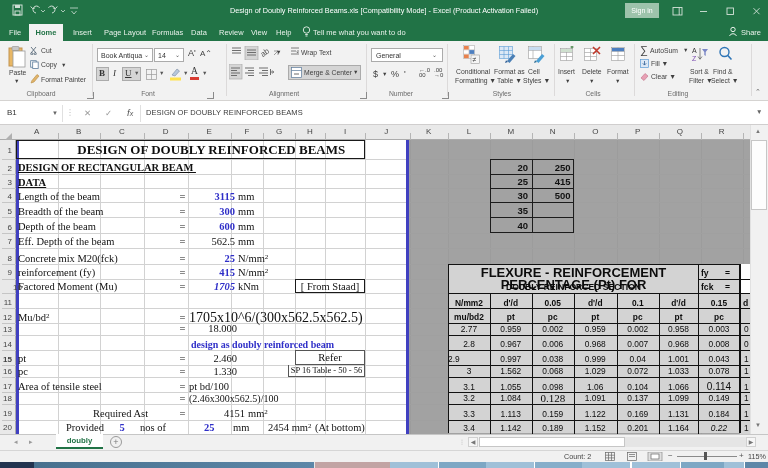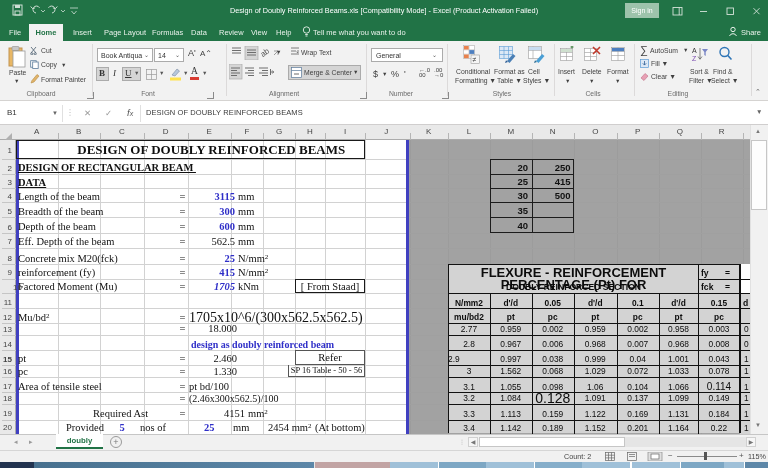--- a/index.html
+++ b/index.html
@@ -560,41 +560,41 @@
     <div class="abs" style="left:448px;top:240.5px;width:42px;height:12px;line-height:12px;text-align:center;font-size:8.4px;color:#0c0c0c;">3.1</div>
     <div class="abs" style="left:490px;top:240.5px;width:41.5px;height:12px;line-height:12px;text-align:center;font-size:8.4px;color:#0c0c0c;">1.055</div>
     <div class="abs" style="left:531.5px;top:240.5px;width:42.5px;height:12px;line-height:12px;text-align:center;font-size:8.4px;color:#0c0c0c;">0.098</div>
     <div class="abs" style="left:574px;top:240.5px;width:42.5px;height:12px;line-height:12px;text-align:center;font-size:8.4px;color:#0c0c0c;">1.06</div>
     <div class="abs" style="left:616.5px;top:240.5px;width:42.5px;height:12px;line-height:12px;text-align:center;font-size:8.4px;color:#0c0c0c;">0.104</div>
     <div class="abs" style="left:659px;top:240.5px;width:39px;height:12px;line-height:12px;text-align:center;font-size:8.4px;color:#0c0c0c;">1.066</div>
     <div class="abs" style="left:698px;top:240.5px;width:42px;height:12px;line-height:12px;text-align:center;font-size:10px;color:#0c0c0c;">0.114</div>
     <div class="abs" style="left:744px;top:240.5px;height:12px;line-height:12px;font-size:8.4px;color:#0c0c0c;">1</div>
     <div class="abs" style="left:448px;top:252.39999999999998px;width:42px;height:12px;line-height:12px;text-align:center;font-size:8.4px;color:#0c0c0c;">3.2</div>
     <div class="abs" style="left:490px;top:252.39999999999998px;width:41.5px;height:12px;line-height:12px;text-align:center;font-size:8.4px;color:#0c0c0c;">1.084</div>
-    <div class="abs" style="left:531.5px;top:252.39999999999998px;width:42.5px;height:12px;line-height:12px;text-align:center;font-size:14px;color:#0c0c0c;">0.128</div>
+    <div class="abs" style="left:531.5px;top:252.39999999999998px;width:42.5px;height:12px;line-height:12px;text-align:center;font-size:11px;color:#0c0c0c;font-family:Liberation Serif, serif;">0.128</div>
     <div class="abs" style="left:574px;top:252.39999999999998px;width:42.5px;height:12px;line-height:12px;text-align:center;font-size:8.4px;color:#0c0c0c;">1.091</div>
     <div class="abs" style="left:616.5px;top:252.39999999999998px;width:42.5px;height:12px;line-height:12px;text-align:center;font-size:8.4px;color:#0c0c0c;">0.137</div>
     <div class="abs" style="left:659px;top:252.39999999999998px;width:39px;height:12px;line-height:12px;text-align:center;font-size:8.4px;color:#0c0c0c;">1.099</div>
     <div class="abs" style="left:698px;top:252.39999999999998px;width:42px;height:12px;line-height:12px;text-align:center;font-size:8.4px;color:#0c0c0c;">0.149</div>
     <div class="abs" style="left:744px;top:252.39999999999998px;height:12px;line-height:12px;font-size:8.4px;color:#0c0c0c;">1</div>
     <div class="abs" style="left:448px;top:267.7px;width:42px;height:12px;line-height:12px;text-align:center;font-size:8.4px;color:#0c0c0c;">3.3</div>
     <div class="abs" style="left:490px;top:267.7px;width:41.5px;height:12px;line-height:12px;text-align:center;font-size:8.4px;color:#0c0c0c;">1.113</div>
     <div class="abs" style="left:531.5px;top:267.7px;width:42.5px;height:12px;line-height:12px;text-align:center;font-size:8.4px;color:#0c0c0c;">0.159</div>
     <div class="abs" style="left:574px;top:267.7px;width:42.5px;height:12px;line-height:12px;text-align:center;font-size:8.4px;color:#0c0c0c;">1.122</div>
     <div class="abs" style="left:616.5px;top:267.7px;width:42.5px;height:12px;line-height:12px;text-align:center;font-size:8.4px;color:#0c0c0c;">0.169</div>
     <div class="abs" style="left:659px;top:267.7px;width:39px;height:12px;line-height:12px;text-align:center;font-size:8.4px;color:#0c0c0c;">1.131</div>
     <div class="abs" style="left:698px;top:267.7px;width:42px;height:12px;line-height:12px;text-align:center;font-size:8.4px;color:#0c0c0c;">0.184</div>
     <div class="abs" style="left:744px;top:267.7px;height:12px;line-height:12px;font-size:8.4px;color:#0c0c0c;">1</div>
     <div class="abs" style="left:448px;top:281.7px;width:42px;height:12px;line-height:12px;text-align:center;font-size:8.4px;color:#0c0c0c;">3.4</div>
     <div class="abs" style="left:490px;top:281.7px;width:41.5px;height:12px;line-height:12px;text-align:center;font-size:8.4px;color:#0c0c0c;">1.142</div>
     <div class="abs" style="left:531.5px;top:281.7px;width:42.5px;height:12px;line-height:12px;text-align:center;font-size:8.4px;color:#0c0c0c;">0.189</div>
     <div class="abs" style="left:574px;top:281.7px;width:42.5px;height:12px;line-height:12px;text-align:center;font-size:8.4px;color:#0c0c0c;">1.152</div>
     <div class="abs" style="left:616.5px;top:281.7px;width:42.5px;height:12px;line-height:12px;text-align:center;font-size:8.4px;color:#0c0c0c;">0.201</div>
     <div class="abs" style="left:659px;top:281.7px;width:39px;height:12px;line-height:12px;text-align:center;font-size:8.4px;color:#0c0c0c;">1.164</div>
-    <div class="abs" style="left:698px;top:281.7px;width:42px;height:14px;line-height:12px;text-align:center;font-size:8.4px;color:#0c0c0c;">0.22</div>
+    <div class="abs" style="left:698px;top:281.7px;width:42px;height:14px;line-height:12px;text-align:center;font-size:8.4px;color:#0c0c0c;font-style:italic;">0.22</div>
     <div class="abs" style="left:744px;top:281.7px;height:12px;line-height:12px;font-size:8.4px;color:#0c0c0c;">1</div>
   </div>
 <div class="abs" id="tabbar"></div>
 <div class="abs" style="left:14px;top:438px;font-size:7px;color:#9a9a9a;">◂</div>
 <div class="abs" style="left:29px;top:438px;font-size:7px;color:#9a9a9a;">▸</div>
 <div class="abs" style="left:56px;top:433.5px;width:47px;height:15.5px;background:#fff;border-bottom:2px solid #217346;color:#217346;font-weight:bold;font-size:7.8px;text-align:center;line-height:14px;">doubly</div>
 <div class="abs" style="left:110px;top:436px;width:12px;height:12px;border:1px solid #9a9a9a;border-radius:50%;color:#7a7a7a;font-size:9px;text-align:center;line-height:11px;">+</div>
 <div class="abs" style="left:459px;top:438px;font-size:6px;color:#a0a0a0;">⋮</div>
 <div class="abs" style="left:468px;top:437px;width:10px;height:10px;background:#f6f6f6;border:1px solid #d0d0d0;color:#777;font-size:6px;text-align:center;line-height:9px;">◀</div>
 <div class="abs" style="left:479px;top:437px;width:146px;height:10px;background:#ffffff;border:1px solid #c6c6c6;"></div>

